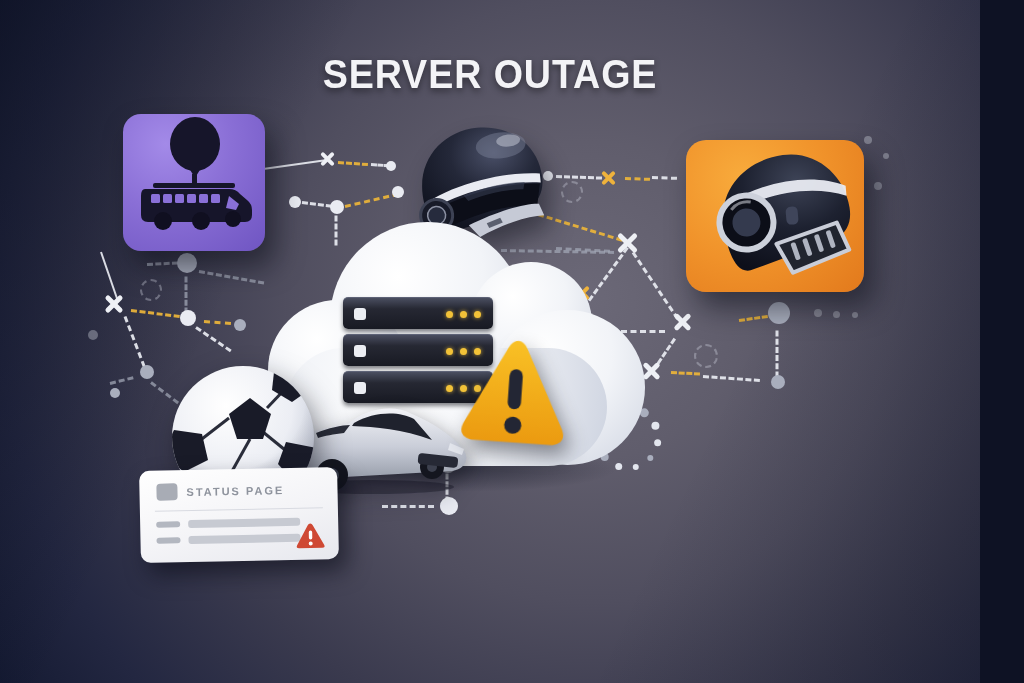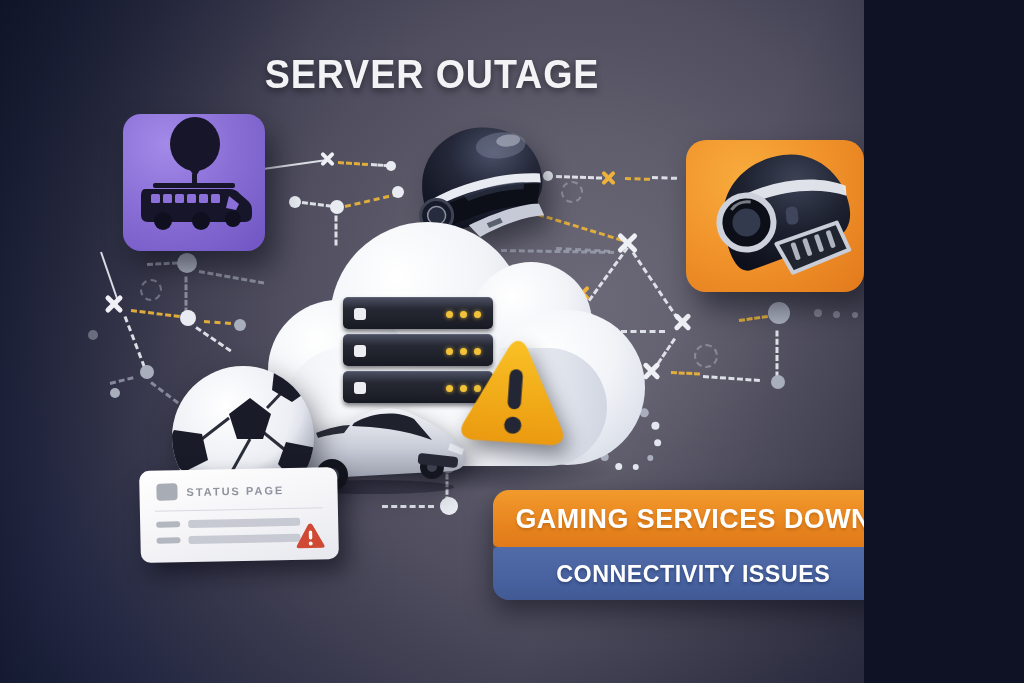--- a/index.html
+++ b/index.html
@@ -1,17 +1,17 @@
 <!DOCTYPE html>
 <html><head>
 <meta charset="utf-8">
 <style>
   html,body{margin:0;padding:0;background:#0e1224;}
   *{box-sizing:border-box;font-family:"Liberation Sans",sans-serif;}
-  #stage{position:relative;width:864px;height:683px;overflow:hidden;
+  #stage{position:relative;width:980px;height:683px;overflow:hidden;
     background:
       radial-gradient(circle 720px at 590px 300px, #6b6877 0%, #605d6c 22%, #504e5f 42%, #3a3a4e 62%, #232741 82%, #121830 100%);
   }
   .vignette{position:absolute;inset:0;z-index:1;pointer-events:none;
     background:linear-gradient(115deg, rgba(8,12,28,.55) 0%, rgba(8,12,28,0) 28%, rgba(8,12,28,0) 70%, rgba(10,14,30,.35) 100%);}
   
   .title{position:absolute;left:0;top:52px;width:100%;text-align:center;z-index:7;
     color:#f3f3f6;font-size:40px;font-weight:700;letter-spacing:1px;
     transform:scaleX(.94);text-shadow:0 3px 8px rgba(0,0,0,.45);}
   
@@ -366,21 +366,13 @@
     <span class="bar l" style="left:48px;top:50px;"></span>
     <span class="bar s" style="left:16px;top:67px;"></span>
     <span class="bar l" style="left:48px;top:66px;"></span>
     <svg class="card-alert" viewBox="0 0 34 30">
       <path d="M17 3 Q18.6 3 19.5 4.8 L30.5 24.5 Q32 27.5 28.5 27.5 L5.5 27.5 Q2 27.5 3.5 24.5 L14.5 4.8 Q15.4 3 17 3 Z" fill="#cf4934"></path>
       <rect x="15.4" y="10" width="3.4" height="9" rx="1.7" fill="#ffffff"></rect>
       <circle cx="17.1" cy="23" r="2" fill="#ffffff"></circle>
     </svg>
   </div>
 
-  <div class="banners">
-    <div class="banner banner-top">
-      <span>GAMING SERVICES DOWN</span>
-    </div>
-    <div class="banner banner-bottom">
-      <span>CONNECTIVITY ISSUES</span>
-    </div>
-  </div>
 </div>
 
 </body></html>

